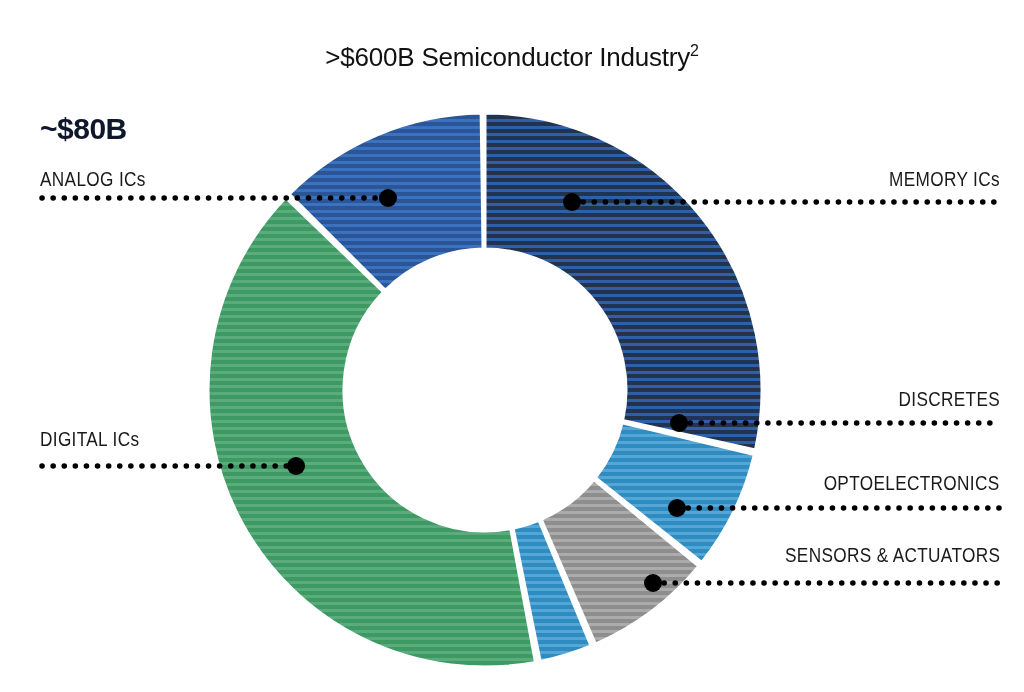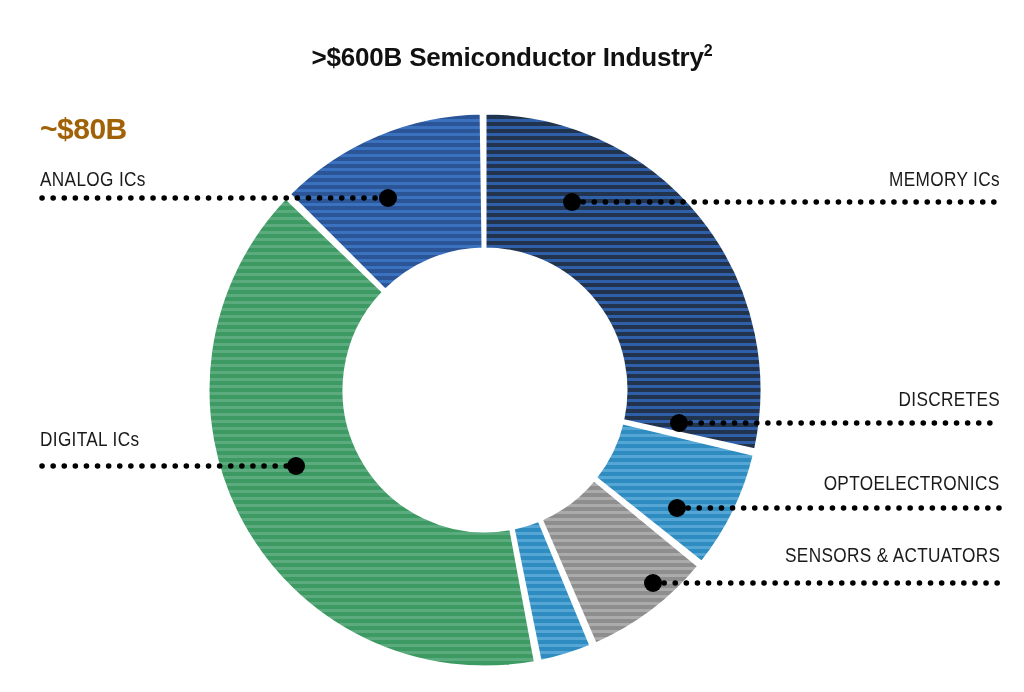--- a/index.html
+++ b/index.html
@@ -21,38 +21,38 @@
     width: 1024px;
     height: 692px;
   }
   .chart-title {
     position: absolute;
     left: 0;
     top: 42px;
     width: 1024px;
     text-align: center;
     font-size: 26px;
-    font-weight: bold;
+    font-weight: normal;
     letter-spacing: -0.2px;
     color: #111111;
     white-space: nowrap;
   }
   .chart-title sup {
     font-size: 16px;
     vertical-align: super;
     line-height: 0;
   }
   .callout-value {
     position: absolute;
     left: 40px;
     top: 112px;
     font-size: 30px;
     font-weight: bold;
     letter-spacing: -0.5px;
-    color: #a16207;
+    color: #0f172a;
     white-space: nowrap;
     text-align: right;
   }
   .seg-label {
     position: absolute;
     font-size: 20px;
     font-weight: normal;
     letter-spacing: 0.4px;
     color: #1a1a1a;
     white-space: nowrap;

